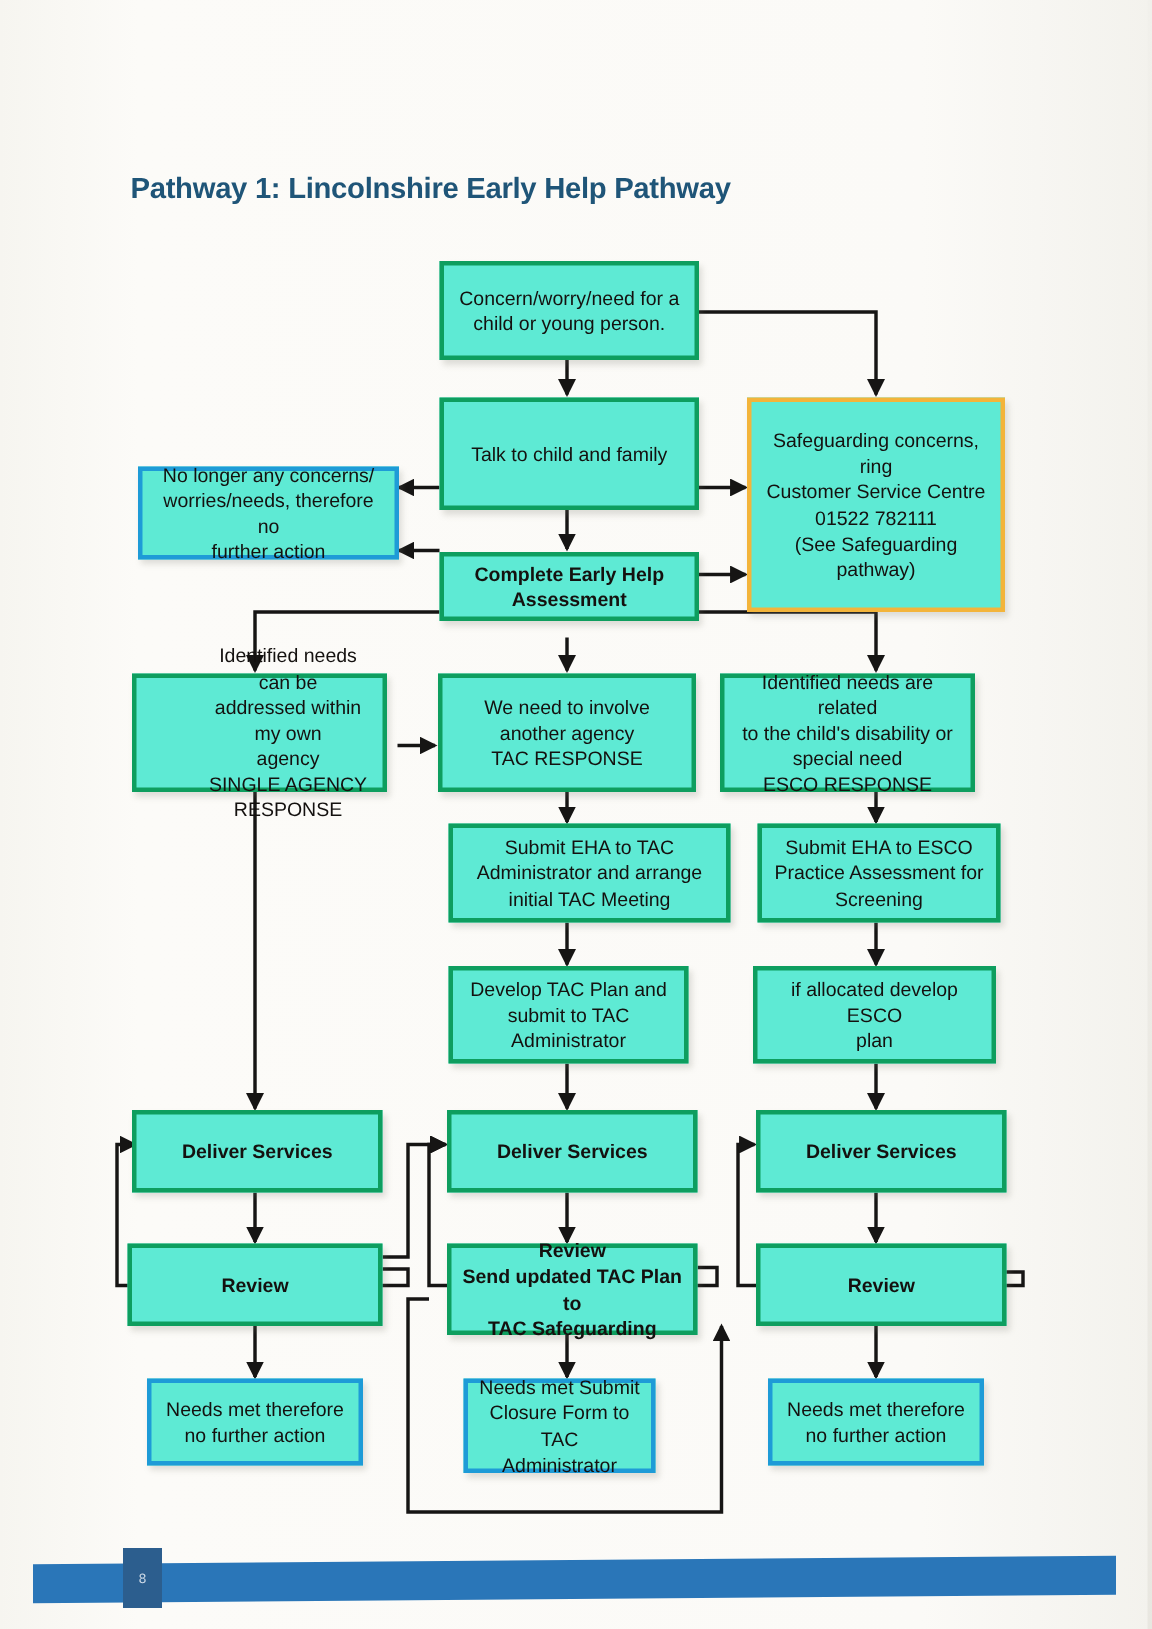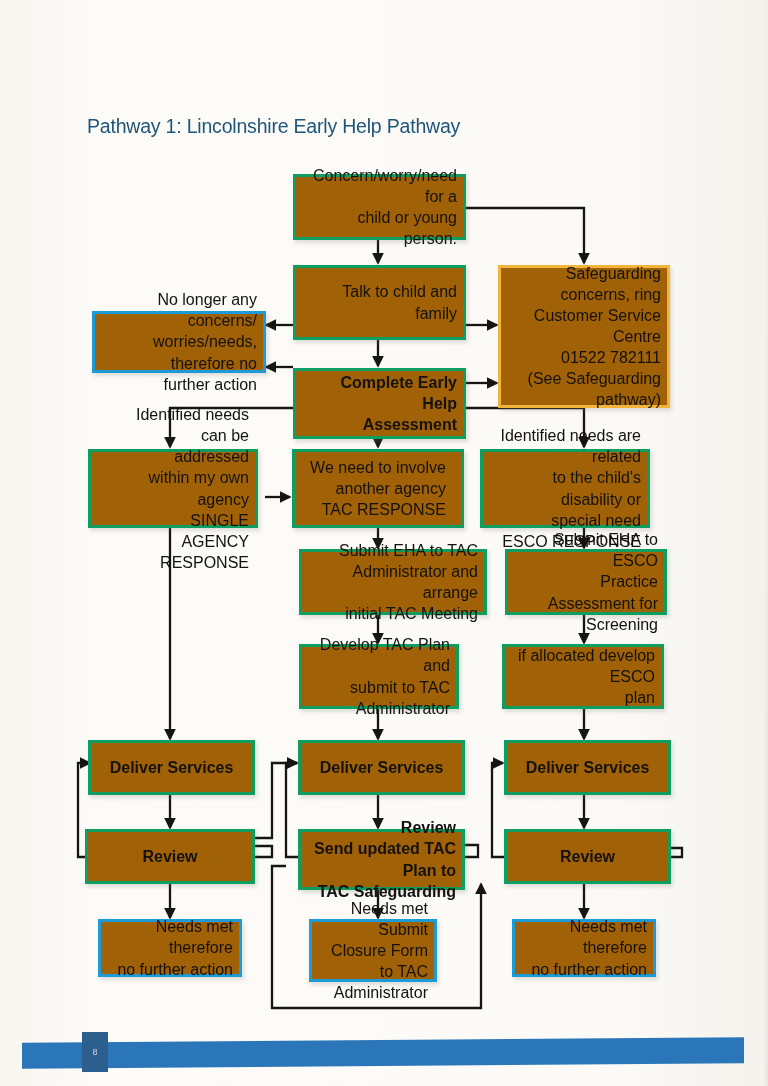--- a/index.html
+++ b/index.html
@@ -18,35 +18,35 @@
   #paper-tint{
     position:absolute;inset:0;
     background:
       linear-gradient(90deg,#f6f5f0 0%, #fcfbf8 12%, #fbfaf7 80%, #f3f2ed 100%);
     pointer-events:none;
   }
   #title{
     position:absolute;
     left:87px;top:115px;
     font-size:19.5px;
-    font-weight:normal;
+    font-weight:bold;
     letter-spacing:-0.2px;
     color:#1f5578;
     font-family:"Liberation Sans", sans-serif;
     white-space:nowrap;
   }
   #flow{position:absolute;left:0;top:0;width:768px;height:1086px;}
   .node{
     position:absolute;
     box-sizing:border-box;
-    background:#a16207;
+    background:#5eead4;
     display:flex;align-items:center;justify-content:center;
-    text-align:right;
+    text-align:center;
     color:#14110f;
-    font-size:16px;
+    font-size:13px;
     line-height:1.32;
     padding:3px 6px;
     box-shadow:2px 3px 4px rgba(120,118,105,0.22);
   }
   .node span{display:block;}
   .green{border:3px solid #0e9e5f;}
   .blue{border:3.5px solid #1e9bd7;}
   .amber{border:3px solid #f3b43a;}
   .bold{font-weight:bold;}
   .bottombar{
@@ -161,21 +161,21 @@
   </div>
 
   <div class="node blue" style="left:92px;top:311px;width:174px;height:62px;">
     <span>
       <span>No longer any concerns/</span>
       <span>worries/needs, therefore no</span>
       <span>further action</span>
     </span>
   </div>
 
-  <div class="node green bold" style="left:293px;top:368px;width:173px;height:71px;">
+  <div class="node green bold" style="left:293px;top:368px;width:173px;height:46px;">
     <span>
       <span>Complete Early Help</span>
       <span>Assessment</span>
     </span>
   </div>
 
   <div class="node green" style="left:88px;top:449px;width:170px;height:79px;padding-left:44px;">
     <span>
       <span>Identified needs can be</span>
       <span>addressed within my own</span>

